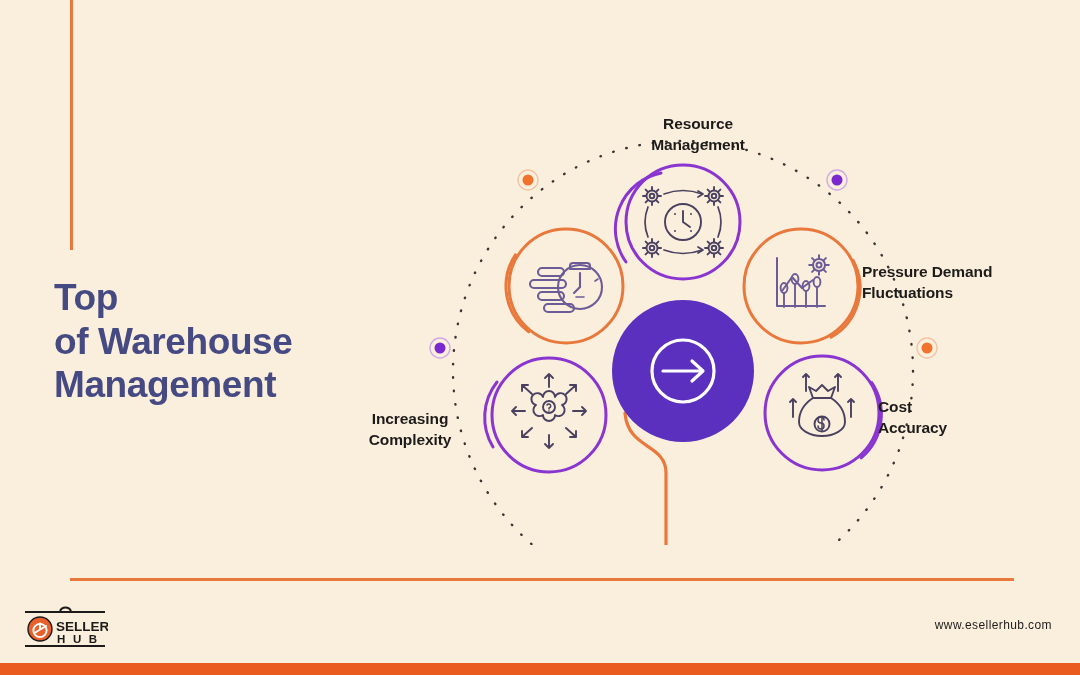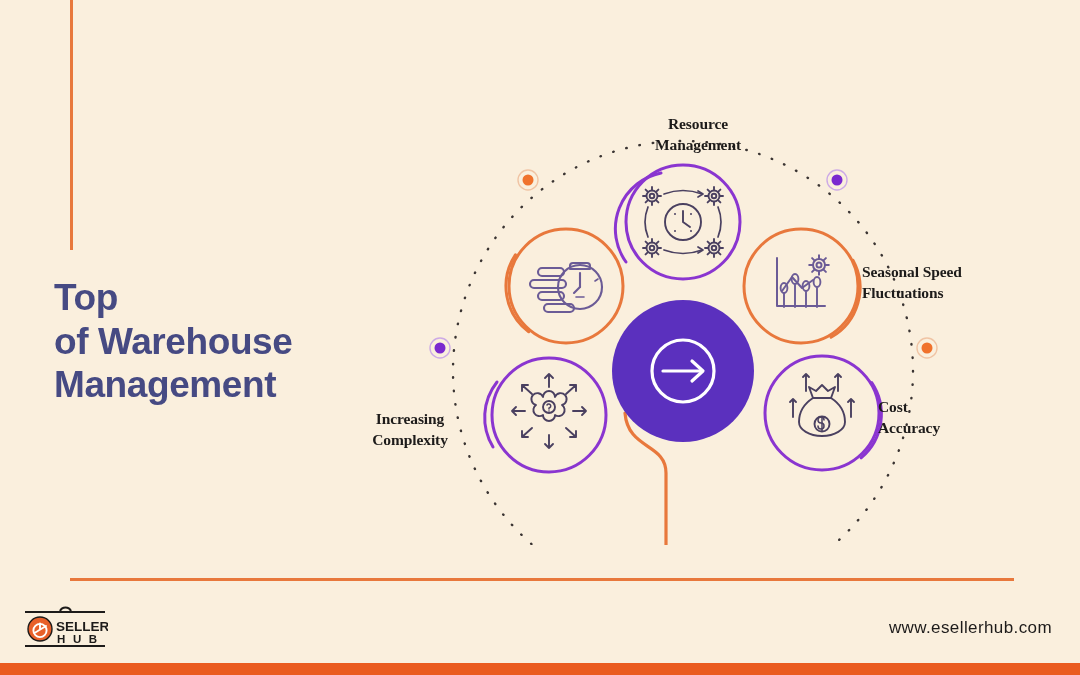--- a/index.html
+++ b/index.html
@@ -38,33 +38,32 @@
   
   .diagram { position:absolute; left:420px; top:95px; width:620px; height:450px; }
 
   
   .node-label {
     position:absolute;
     color:#1d1b1a;
     font-size:15.5px; font-weight:bold; line-height:1.33;
     letter-spacing:-0.1px;
     white-space:pre-line;
-    font-family:Liberation Serif, serif;
   }
   .lbl-resource  { left:608px; top:114px; width:180px; text-align:center; }
   .lbl-speed     { left:333px; top:261px; width:170px; text-align:right; }
   .lbl-seasonal  { left:862px; top:262px; width:200px; text-align:left; }
   .lbl-complex   { left:325px; top:397px; width:170px; text-align:center;margin-top:12px; }
   .lbl-cost      { left:878px; top:397px; width:140px; text-align:left; }
 
   
   .logo { position:absolute; left:22px; top:602px; width:86px; height:50px; }
   .url {
     position:absolute; right:28px; top:618px;
-    color:#1d1b1a; font-size:17px; letter-spacing:0.4px;
+    color:#1d1b1a; font-size:12px; letter-spacing:0.4px;
   }
 </style>
 </head>
 <body>
 
 <div id="stage">
 
   <div class="v-rule"></div>
   <div class="h-rule"></div>
 
@@ -233,21 +232,21 @@
       <circle cx="20" cy="253" r="5.5" fill="#7a28cf"></circle>
     </g>
     <g>
       <circle cx="507" cy="253" r="10" fill="none" stroke="#f0c4a4" stroke-width="1.4"></circle>
       <circle cx="507" cy="253" r="5.5" fill="#f0722c"></circle>
     </g>
   </svg>
 
   <div class="node-label lbl-resource">Resource
 Management</div>
-  <div class="node-label lbl-seasonal">Seasonal Speed
+  <div class="node-label lbl-seasonal">Pressure Demand
 Fluctuations</div>
   <div class="node-label lbl-complex">Increasing
 Complexity</div>
   <div class="node-label lbl-cost">Cost
 Accuracy</div>
 
   <svg class="logo" viewBox="0 0 86 50">
     <path d="M38,9 a6,6 0 0,1 11,0" fill="none" stroke="#1d1b1a" stroke-width="2"></path>
     <path d="M3,10 H83" stroke="#1d1b1a" stroke-width="2"></path>
     <path d="M3,44 H83" stroke="#1d1b1a" stroke-width="2"></path>

